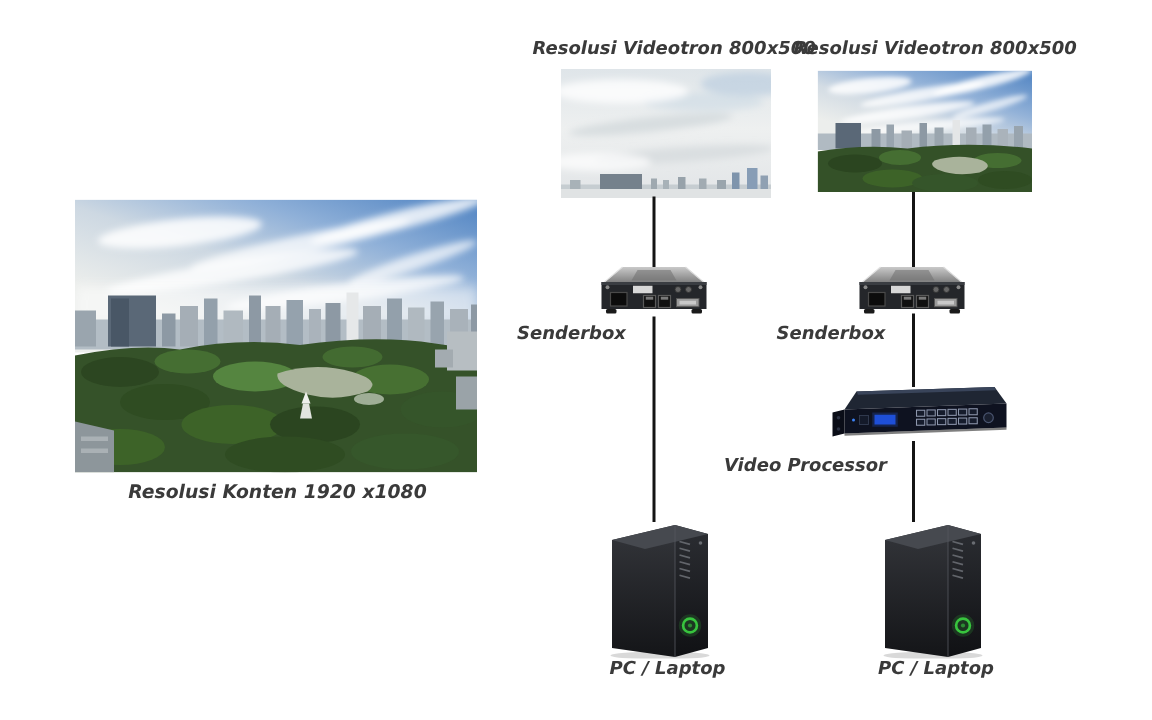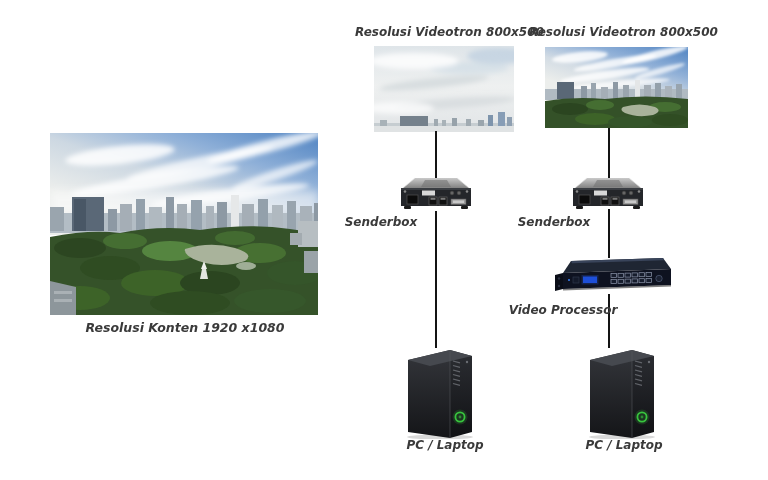--- a/index.html
+++ b/index.html
@@ -269,21 +269,21 @@
           <rect x="71" y="23.3" width="5.5" height="4"></rect>
         <rect x="78" y="23.1" width="5.5" height="4"></rect>
           <rect x="85" y="22.9" width="5.5" height="4"></rect>
         <rect x="92" y="22.7" width="5.5" height="4"></rect>
           <rect x="99" y="22.5" width="5.5" height="4"></rect>
       </g>
       <circle cx="112" cy="22.5" r="3.2" fill="#1a2030" stroke="#4a5570" stroke-width=".8"></circle>
       <polygon points="16,33 124,29 124,30.5 16,34.5" fill="#000000" opacity=".5"></polygon>
     </svg>
   </div>
-  <div class="lbl right" style="left:496px;top:303px;width:134px;">Video Processor</div>
+  <div class="lbl right" style="left:470px;top:303px;width:134px;">Video Processor</div>
 
   <div class="device" style="left:403px;top:347px;width:74px;height:92px;">
     <svg viewBox="0 0 74 92">
       <defs>
         <linearGradient id="pcSide" x1="0" y1="0" x2="0" y2="1">
           <stop offset="0" stop-color="#34363b"></stop>
             <stop offset="1" stop-color="#141518"></stop>
         </linearGradient>
         <linearGradient id="pcFront" x1="0" y1="0" x2="0" y2="1">
           <stop offset="0" stop-color="#2c2e33"></stop>

